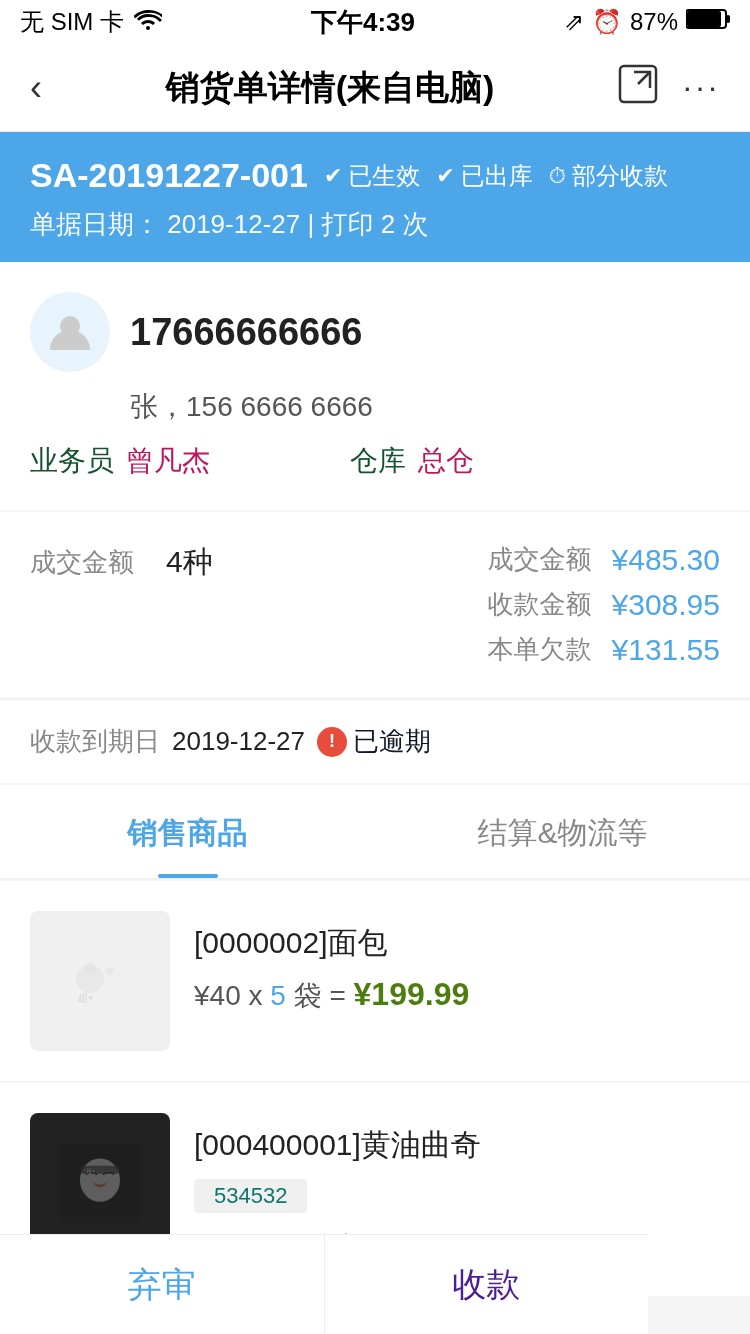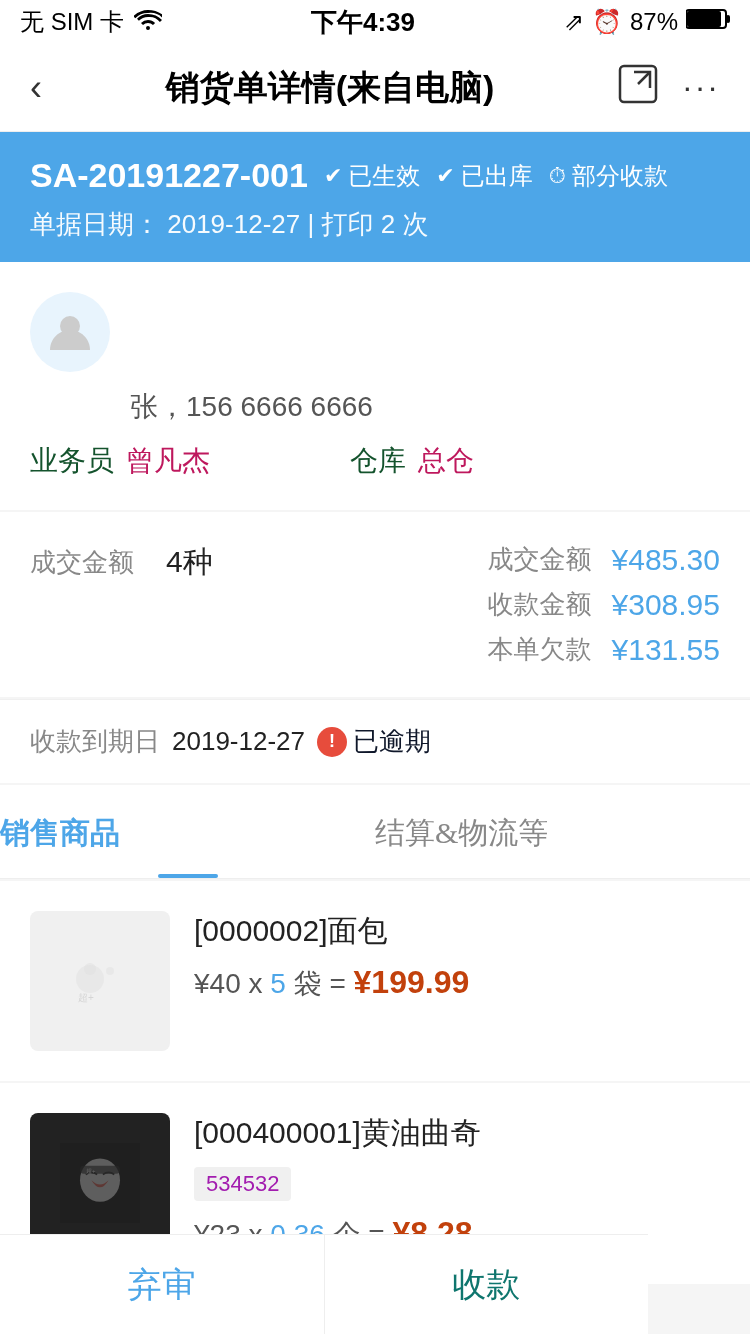--- a/index.html
+++ b/index.html
@@ -188,26 +188,25 @@
     .tabs-section {
       background: #fff;
       margin-bottom: 2px;
     }
     .tabs-row {
       display: flex;
       border-bottom: 1px solid #eee;
     }
     .tab {
       flex: 1;
-      text-align: left;
+      text-align: center;
       padding: 28px 0 24px;
       font-size: 30px;
       position: relative;
       cursor: pointer;
-      font-family: Liberation Serif, serif;
     }
     .tab-active {
       color: #4da6e8;
       font-weight: 600;
     }
     .tab-active::after {
       content: '';
       position: absolute;
       bottom: 0;
       left: 50%;
@@ -237,41 +236,41 @@
       flex-shrink: 0;
       display: flex;
       align-items: center;
       justify-content: center;
       overflow: hidden;
     }
     .product-image svg { width: 80px; height: 80px; opacity: 0.3; }
     .product-image.has-image {
       background: #222;
     }
-    .product-info { flex: 1; }
+    .product-info { flex: 1; margin-top: 12px; }
     .product-name {
       font-size: 30px;
       color: #222;
       margin-bottom: 12px;
     }
     .product-sku {
       display: inline-block;
       background: #f0f0f0;
-      color: #a21caf;
+      color: #0f766e;
       font-size: 22px;
-      padding: 4px 12px;
+      padding: 4px 20px;
       border-radius: 4px;
       margin-bottom: 14px;
     }
     .product-price {
       font-size: 28px;
       color: #555;
     }
     .price-qty { color: #4da6e8; }
-    .price-total { color: #c2410c; font-weight: 600; font-size: 32px; }
+    .price-total { color: #4d7c0f; font-weight: 600; font-size: 32px; }
 
     
     .bottom-bar {
       position: fixed;
       bottom: 0;
       left: 0;
       width: 648px;
       height: 100px;
       background: #fff;
       border-top: 1px solid #eee;
@@ -279,21 +278,21 @@
     }
     .bottom-btn {
       flex: 1;
       display: flex;
       align-items: center;
       justify-content: center;
       font-size: 34px;
       cursor: pointer;
     }
     .btn-cancel { color: #4da6e8; border-right: 1px solid #eee; }
-    .btn-collect { color: #0f766e; }
+    .btn-collect { color: #4c1d95; }
   </style>
 </head>
 <body>
 
 <div class="status-bar">
   <div class="status-left">
     <span>无 SIM 卡</span>
     <span>
       <svg width="28" height="20" viewBox="0 0 28 20">
           <path d="M14 16a2 2 0 110 4 2 2 0 010-4zm0-6c2.8 0 5.3 1.1 7.1 3l-2.1 2.1A7 7 0 0014 13a7 7 0 00-5 2.1L7 13.1A9.9 9.9 0 0114 10zm0-6C19.5 4 24.4 6.3 28 10L25.9 12A13 13 0 0014 7c-3.6 0-6.8 1.5-9.1 3.8L3 8.8C5.8 5.7 9.7 4 14 4zm0-4C21 0 27.3 2.8 32 7.3L29.8 9.5A17 17 0 0014 3 17 17 0 001.3 8.3L-.9 6.1C3.8 2.3 8.6 0 14 0z" fill="#000"></path>
@@ -359,20 +358,21 @@
 </div>
 
 <div class="customer-section">
   <div class="customer-row">
     <div class="avatar">
       <svg viewBox="0 0 48 48" fill="none">
         <circle cx="24" cy="18" r="10" fill="#ccc"></circle>
         <path d="M4 42c0-11 8.9-20 20-20s20 9 20 20" fill="#ccc"></path>
       </svg>
     </div>
+    <span class="customer-name">17666666666</span>
   </div>
   <div class="customer-contact">张，156 6666 6666</div>
   <div class="customer-details">
     <div class="detail-item">
       <span class="detail-label">业务员</span>
       <span class="detail-value">曾凡杰</span>
     </div>
     <div class="detail-item" style="margin-left:80px;">
       <span class="detail-label">仓库</span>
       <span class="detail-value">总仓</span>

